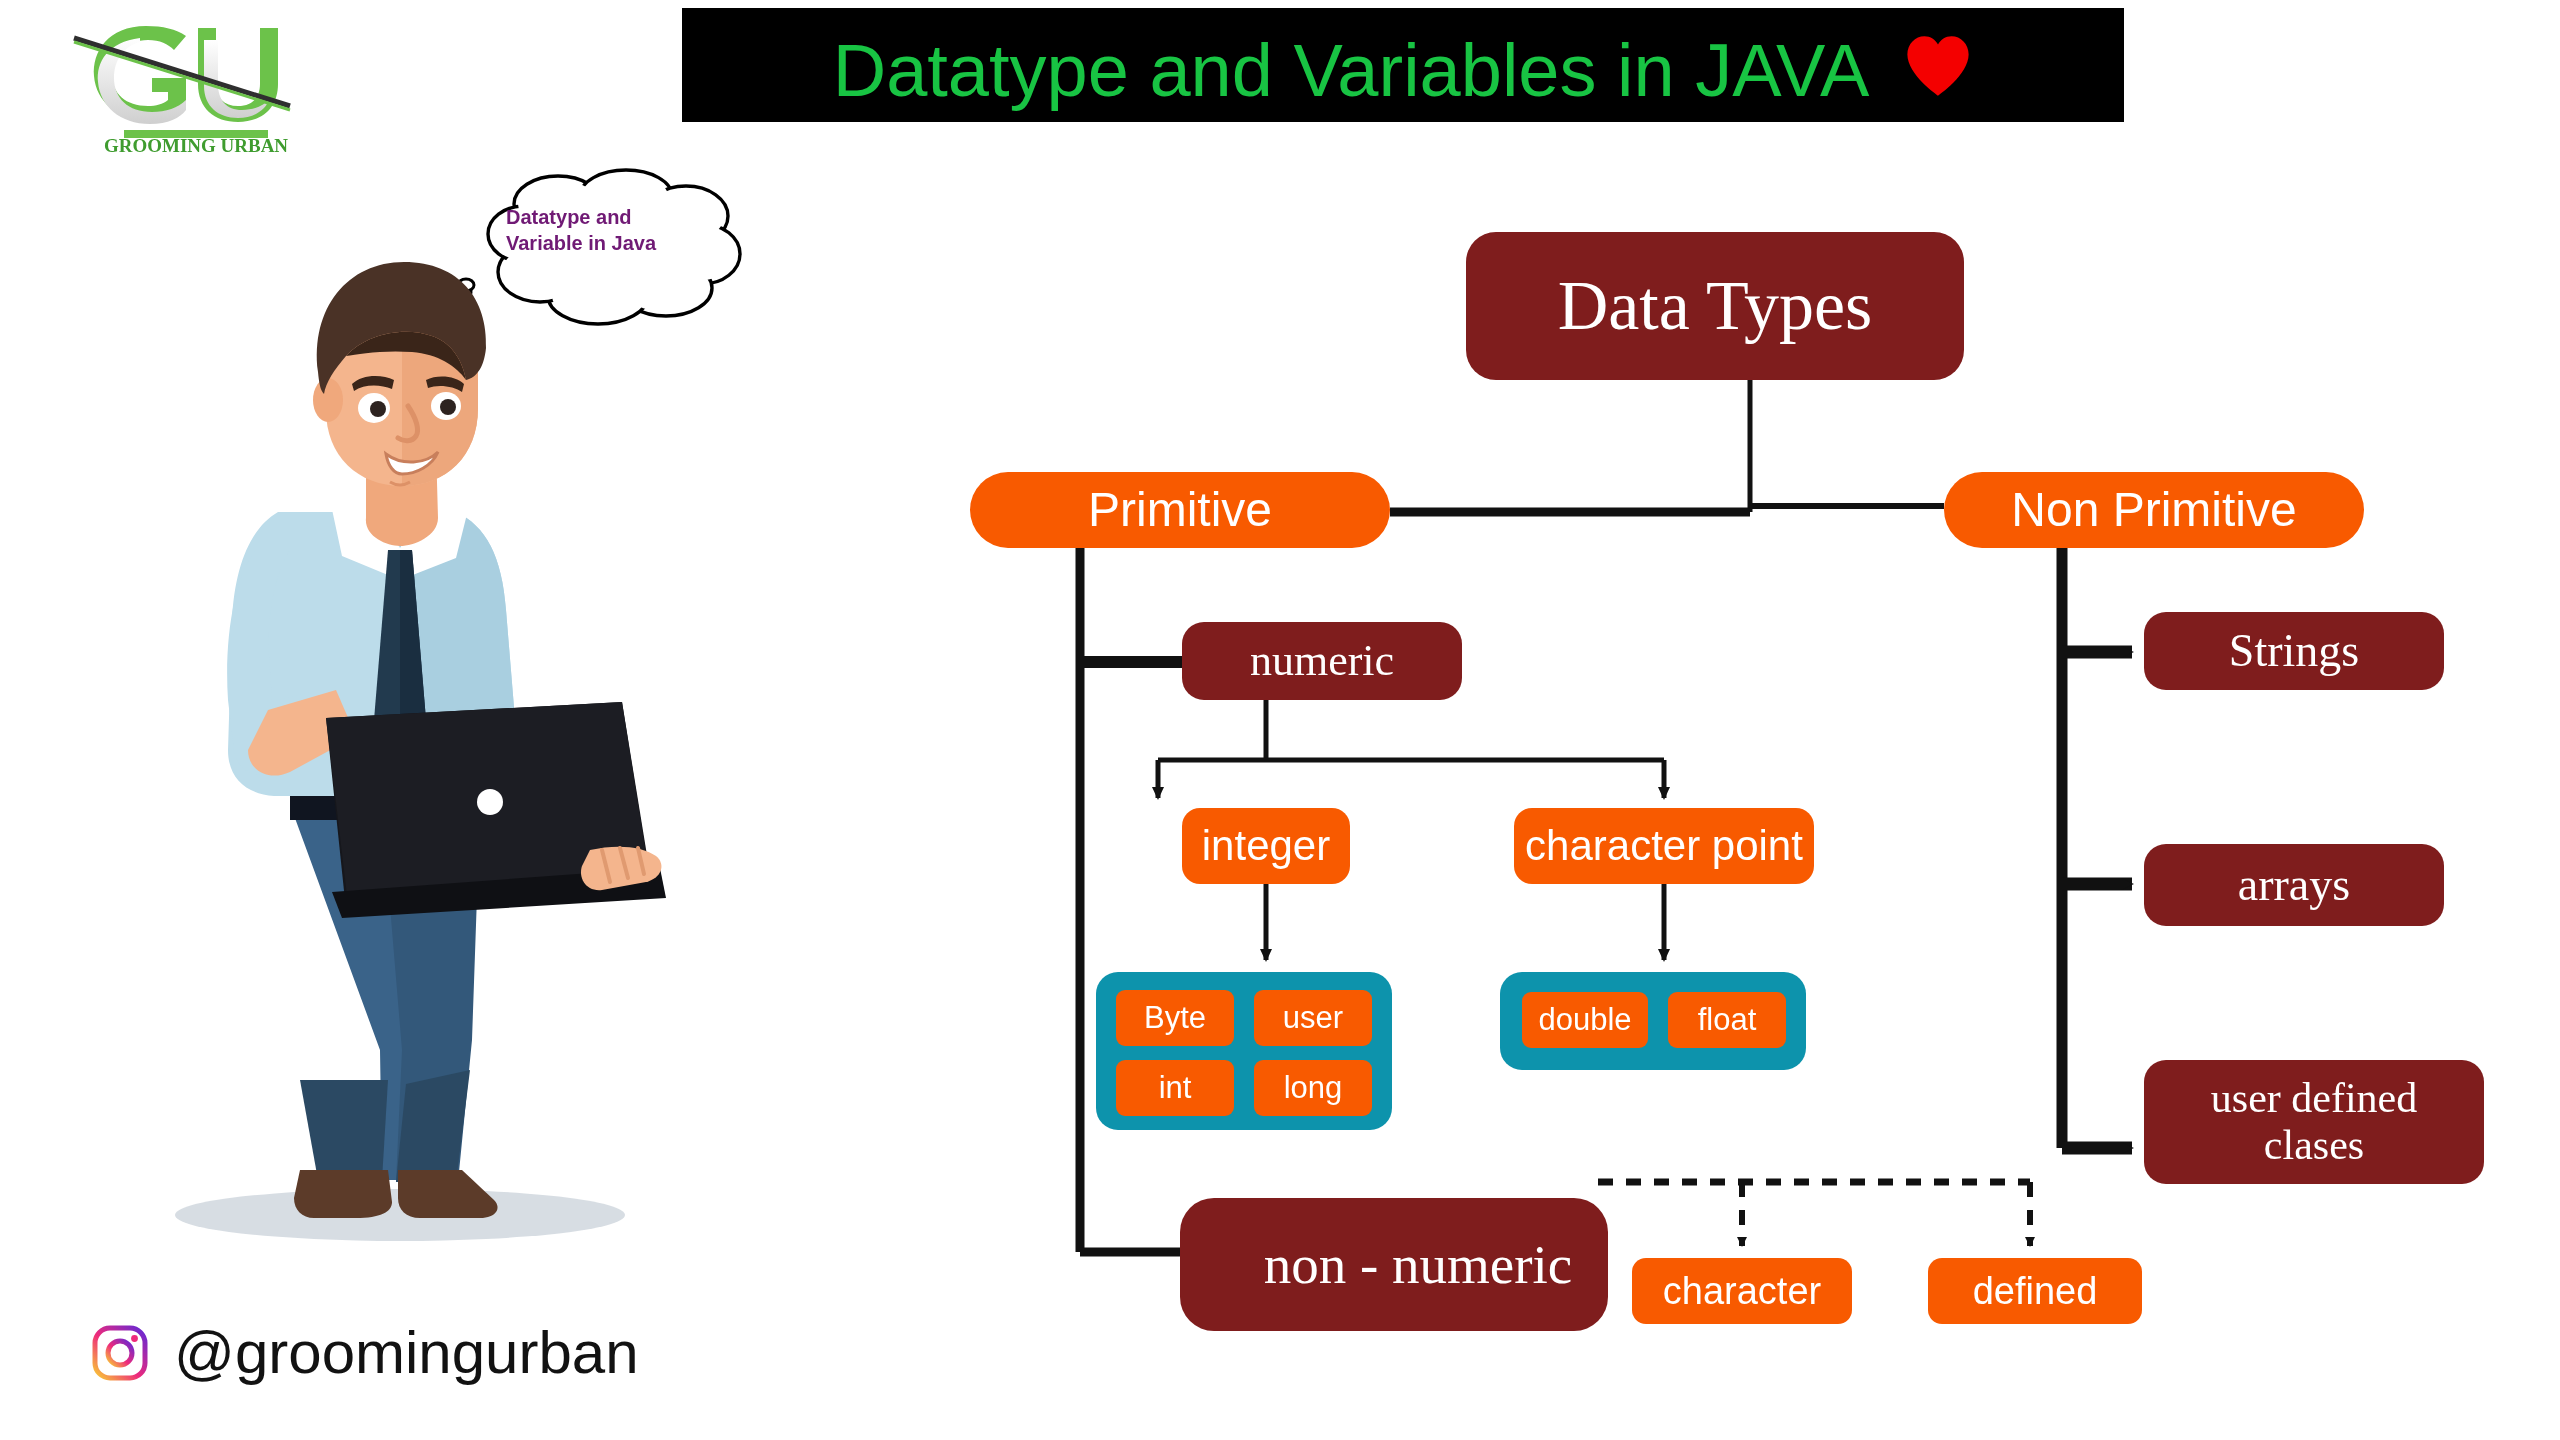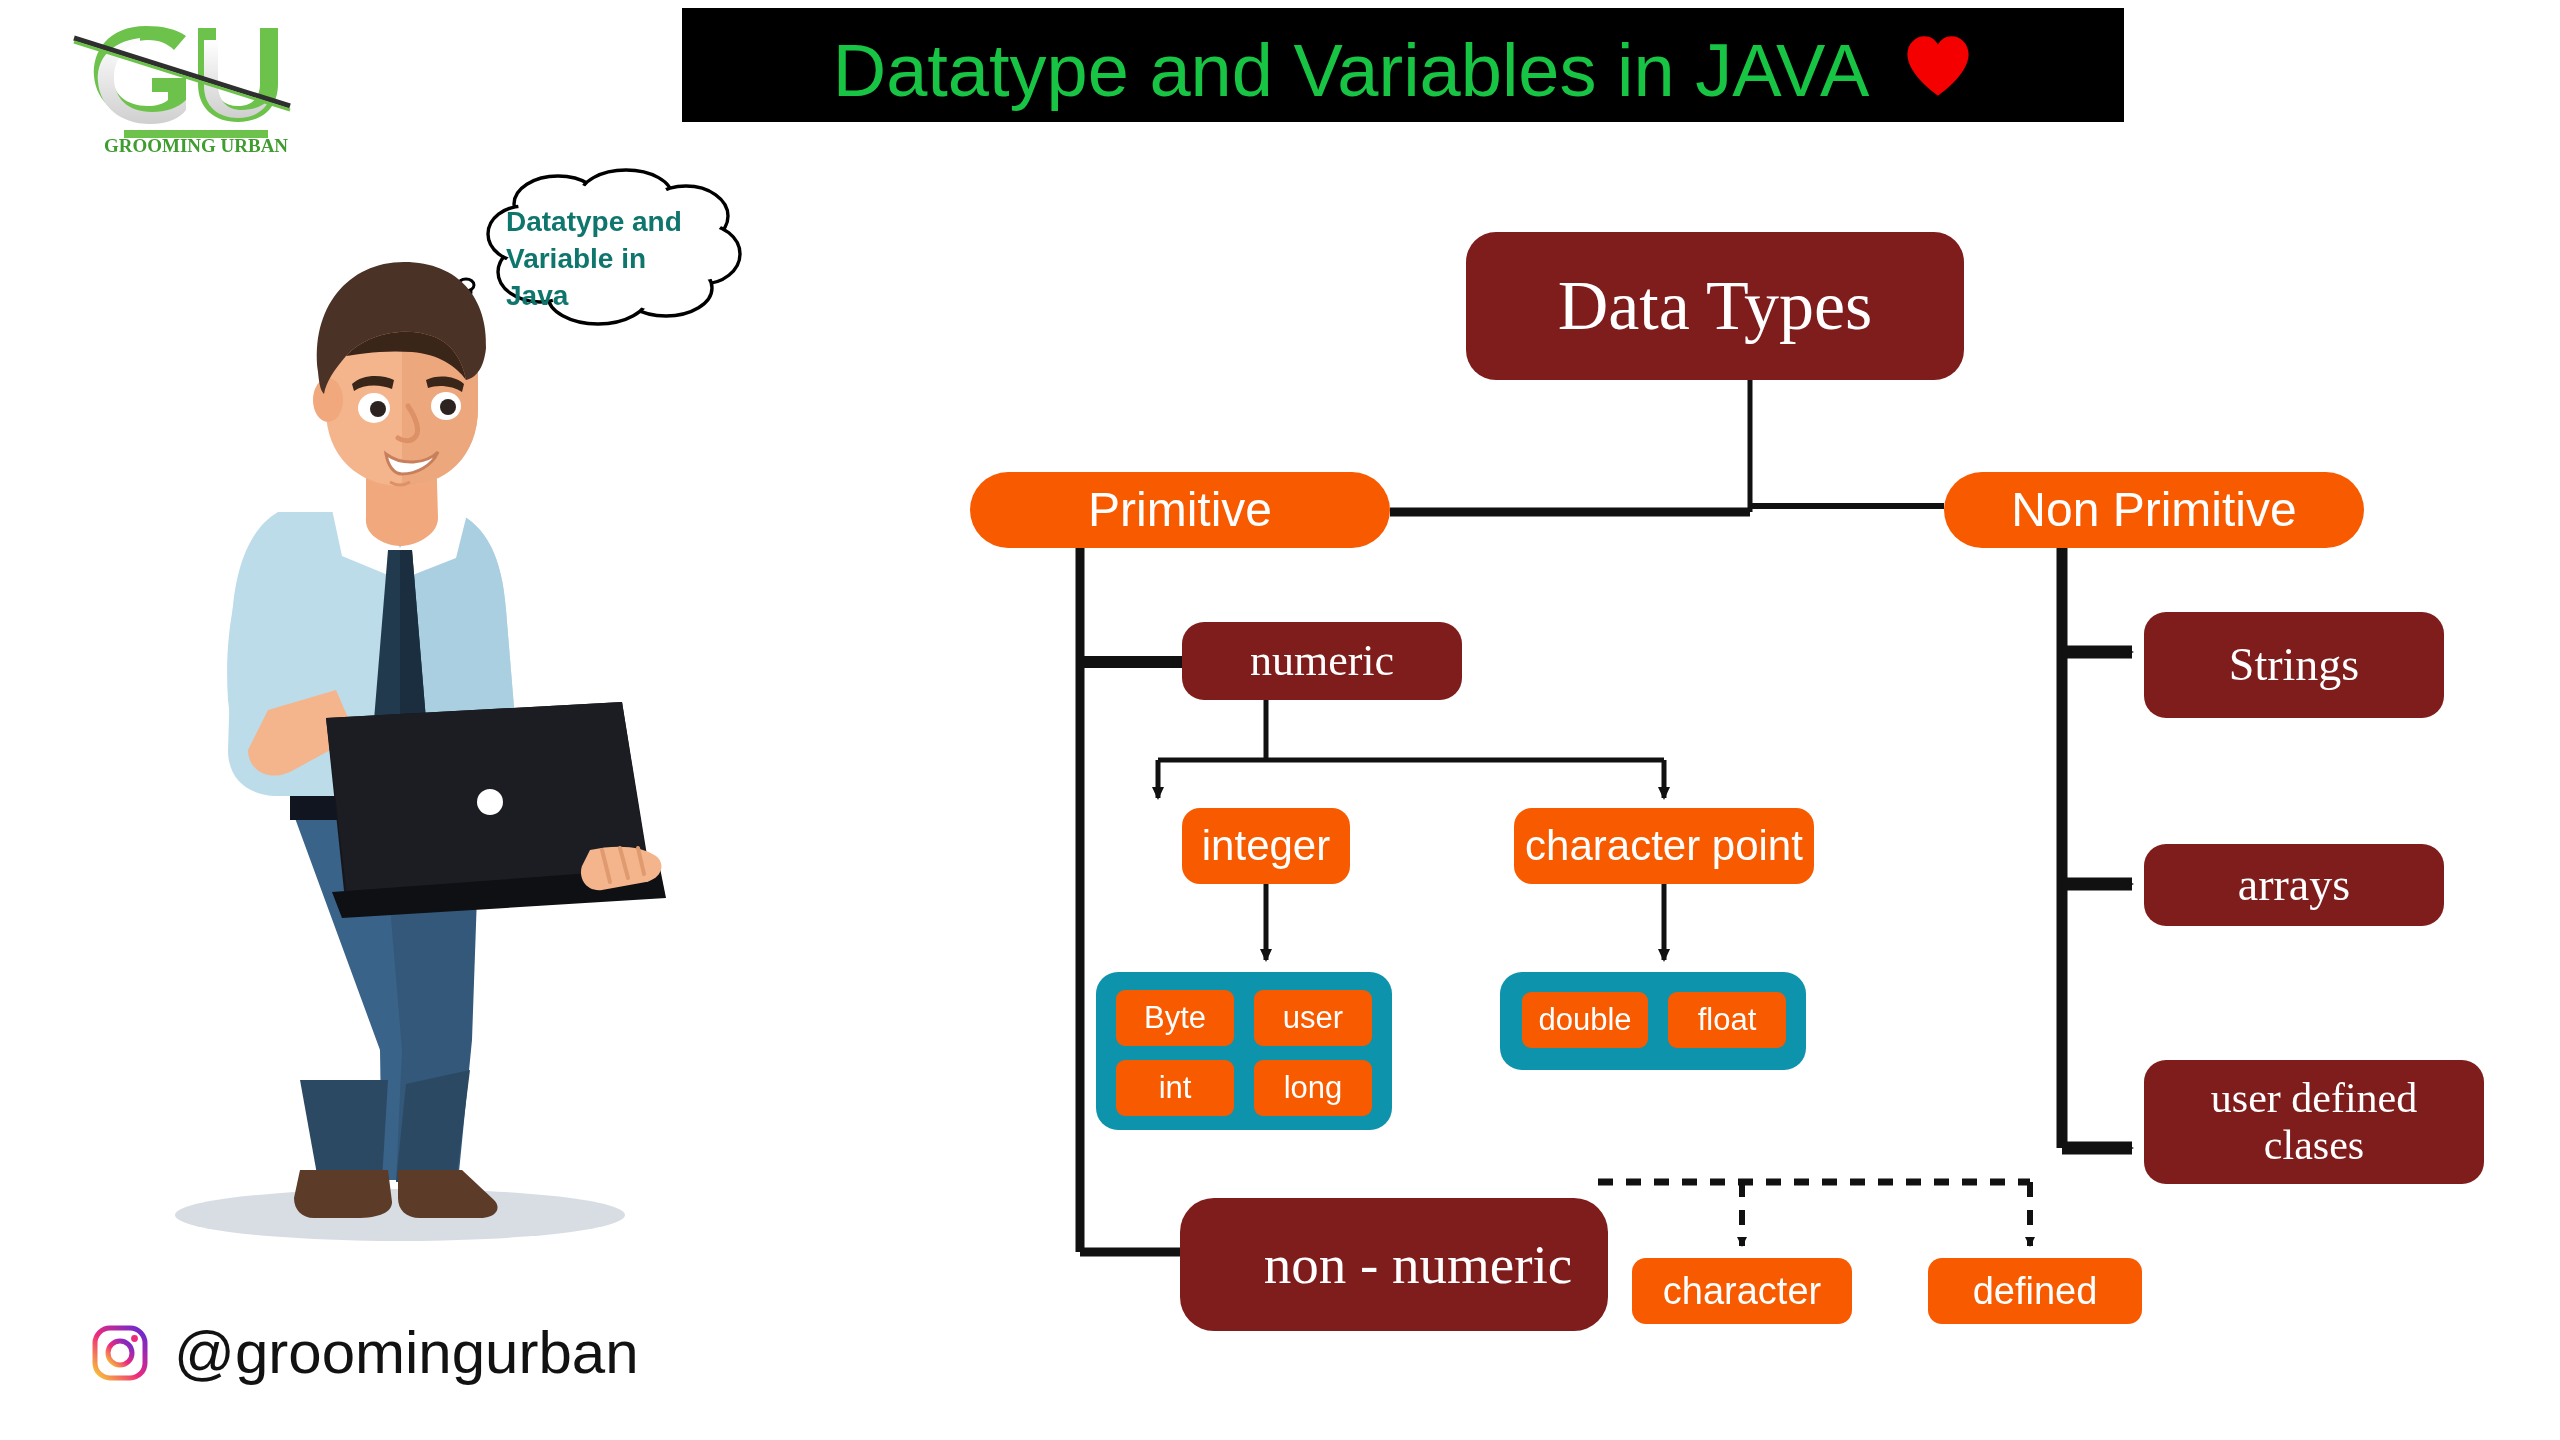--- a/index.html
+++ b/index.html
@@ -32,21 +32,21 @@
   }
   .heart-icon { width: 70px; height: 66px; flex: none; display:block; }
 
   
   .logo { position: absolute; left: 68px; top: 4px; width: 226px; height: 150px; }
 
   
   .bubble-wrap { position: absolute; left: 430px; top: 168px; width: 330px; height: 160px; }
   .bubble-text {
     position: absolute; left: 76px; top: 36px; width: 180px;
-    font-size: 28px; font-weight: bold; color: #0f766e; line-height: 1.32;
+    font-size: 20px; font-weight: bold; color: #701a75; line-height: 1.32;
     font-family: "Liberation Sans", sans-serif;
   }
 
   
   .person { position: absolute; left: 150px; top: 250px; width: 520px; height: 1010px; }
 
   
   .ig-row { position: absolute; left: 92px; top: 1318px; display: flex; align-items: center; gap: 26px; }
   .ig-icon { width: 56px; height: 56px; display:block; }
   .ig-handle { font-size: 60px; color: #121212; font-family: "Liberation Sans", sans-serif; white-space: nowrap; }
@@ -68,21 +68,21 @@
 
   .n-datatypes   { left:1466px; top:232px;  width:498px;  height:148px; border-radius:30px; font-size:70px; }
   .n-primitive   { left:970px;  top:472px;  width:420px;  height:76px;  border-radius:38px; font-size:48px; }
   .n-nonprimitive{ left:1944px; top:472px;  width:420px;  height:76px;  border-radius:38px; font-size:48px; }
   .n-numeric     { left:1182px; top:622px;  width:280px;  height:78px;  border-radius:22px; font-size:44px; }
   .n-integer     { left:1182px; top:808px;  width:168px;  height:76px;  border-radius:18px; font-size:42px; }
   .n-floating    { left:1514px; top:808px;  width:300px;  height:76px;  border-radius:18px; font-size:42px; }
   .n-nonnumeric  { left:1180px; top:1198px; width:428px;  height:133px; border-radius:34px; font-size:55px;padding-left:48px; }
   .n-character   { left:1632px; top:1258px; width:220px;  height:66px;  border-radius:14px; font-size:38px; }
   .n-boolean     { left:1928px; top:1258px; width:214px;  height:66px;  border-radius:14px; font-size:38px; }
-  .n-strings     { left:2144px; top:612px;  width:300px;  height:106px;  border-radius:22px; font-size:46px; }
+  .n-strings     { left:2144px; top:612px;  width:300px;  height:78px;  border-radius:22px; font-size:46px; }
   .n-arrays      { left:2144px; top:844px;  width:300px;  height:82px;  border-radius:22px; font-size:46px; }
   .n-userdef     { left:2144px; top:1060px; width:340px;  height:124px; border-radius:22px; font-size:42px; }
 
   
   .group { position:absolute; border-radius:22px; background:#0d93ac; }
   .g-integer  { left:1096px; top:972px; width:296px; height:158px; }
   .g-floating { left:1500px; top:972px; width:306px; height:98px; }
   .chip {
     position:absolute; background:#f85a00; border-radius:9px;
     display:flex; align-items:center; justify-content:center;

